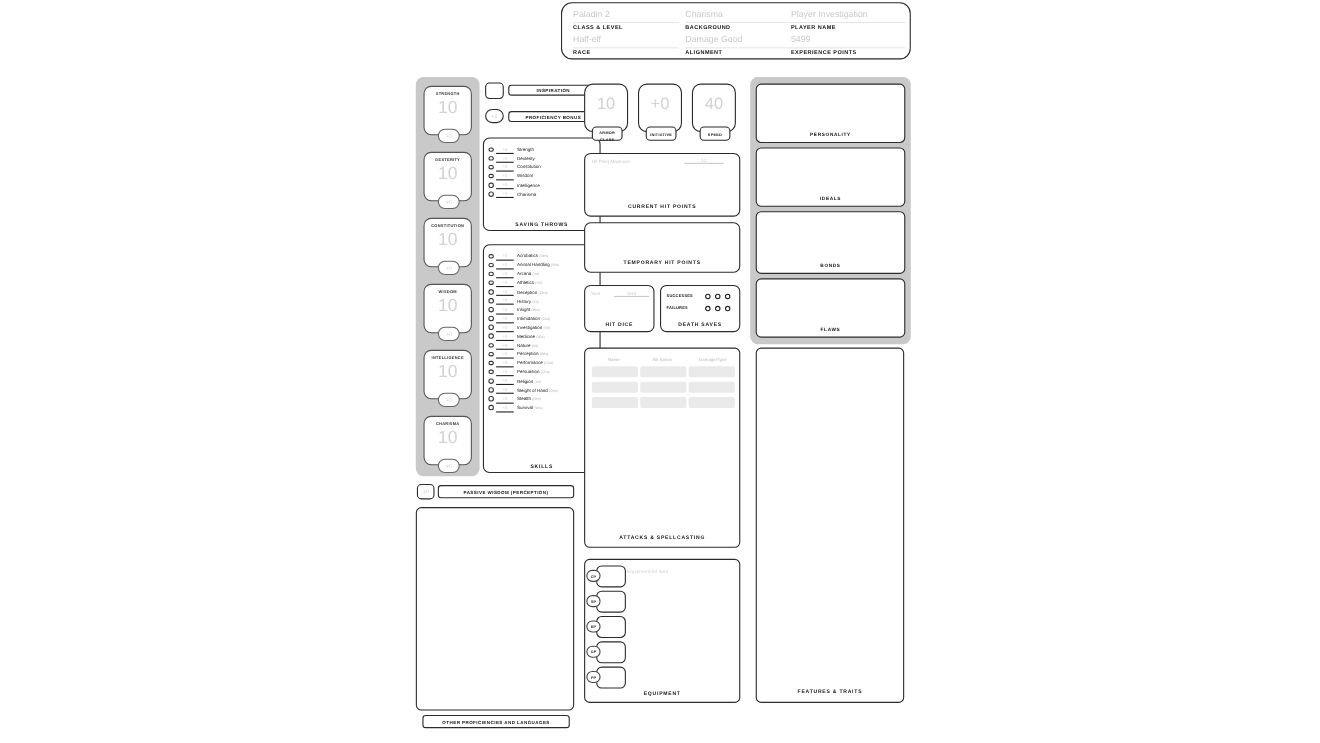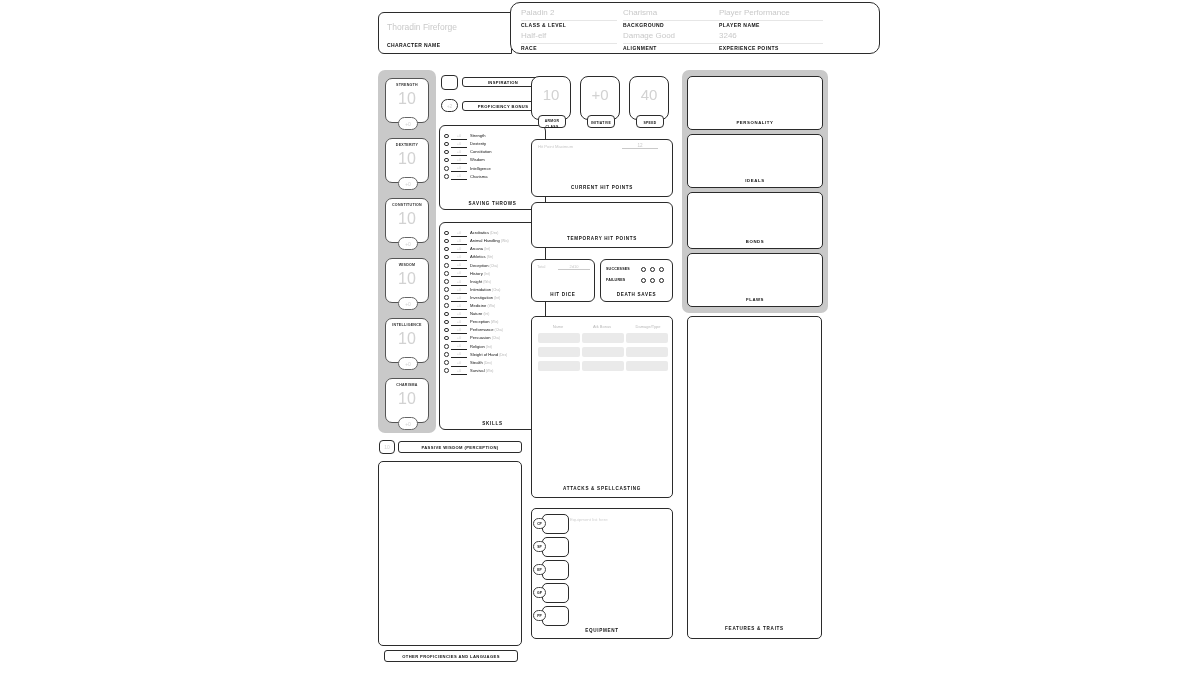--- a/index.html
+++ b/index.html
@@ -28,21 +28,21 @@
     position: absolute; left: 8px; top: 9px;
     font-size: 8.5px; color: #c9c9c9;
   }
   #charname-label {
     position: absolute; left: 0; right: 0; bottom: 5px;
     font-size: 5px; font-weight: bold; letter-spacing: 0.4px;
     color: #111; padding-left: 8px;
   }
   #header-right {
     position: absolute; left: 136px; top: 2px;
-    width: 370px; height: 52px;
+    width: 318px; height: 52px;
     border: 1px solid #2b2b2b; border-radius: 10px;
     background: #fff;
   }
   .hdr-cell { position: absolute; }
   .hdr-val { font-size: 8px; color: #c9c9c9; line-height: 1; }
   .hdr-lbl {
     font-size: 5px; font-weight: bold; letter-spacing: 0.45px;
     color: #111; margin-top: 3px; line-height: 1;
     border-top: 0.6px solid #e6e6e6; padding-top: 2px;
   }
@@ -179,48 +179,44 @@
     position: absolute; left: 0; right: 0; bottom: 4px;
     text-align: center; font-size: 4.3px; font-weight: bold;
     letter-spacing: 0.6px; color: #111;
   }
 </style>
 </head>
 <body>
 
 <div class="sheet">
 
-  <div id="charname-box">
-    <div id="charname-value">Thoradin Fireforge</div>
-    <div id="charname-label">CHARACTER NAME</div>
-  </div>
 
   <div id="header-right">
     <div class="hdr-cell" style="left:10px;top:6px;width:96px;">
       <div class="hdr-val">Paladin 2</div>
       <div class="hdr-lbl">CLASS &amp; LEVEL</div>
     </div>
     <div class="hdr-cell" style="left:112px;top:6px;width:96px;">
       <div class="hdr-val">Charisma</div>
       <div class="hdr-lbl">BACKGROUND</div>
     </div>
     <div class="hdr-cell" style="left:208px;top:6px;width:104px;">
-      <div class="hdr-val">Player Performance</div>
+      <div class="hdr-val">Player Investigation</div>
       <div class="hdr-lbl">PLAYER NAME</div>
     </div>
     <div class="hdr-cell" style="left:10px;top:29px;width:96px;">
       <div class="hdr-val">Half-elf</div>
       <div class="hdr-lbl">RACE</div>
     </div>
     <div class="hdr-cell" style="left:112px;top:29px;width:96px;">
       <div class="hdr-val">Damage Good</div>
       <div class="hdr-lbl">ALIGNMENT</div>
     </div>
     <div class="hdr-cell" style="left:208px;top:29px;width:104px;">
-      <div class="hdr-val">3246</div>
+      <div class="hdr-val">5499</div>
       <div class="hdr-lbl">EXPERIENCE POINTS</div>
     </div>
   </div>
 
   <div id="abilities-col">
     <div class="ability" style="top:8px;">
       <div class="ability-name">STRENGTH</div>
       <div class="ability-score">10</div>
       <div class="ability-mod">+0</div>
     </div>

